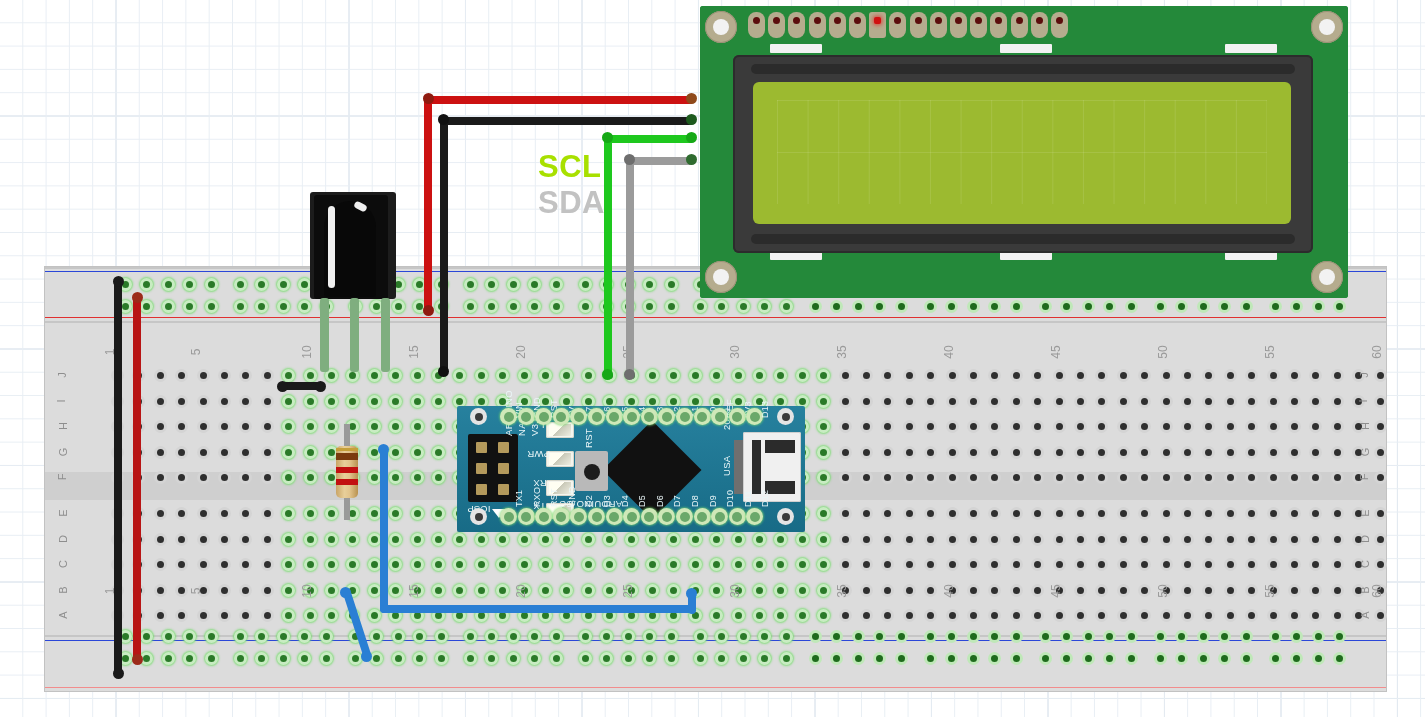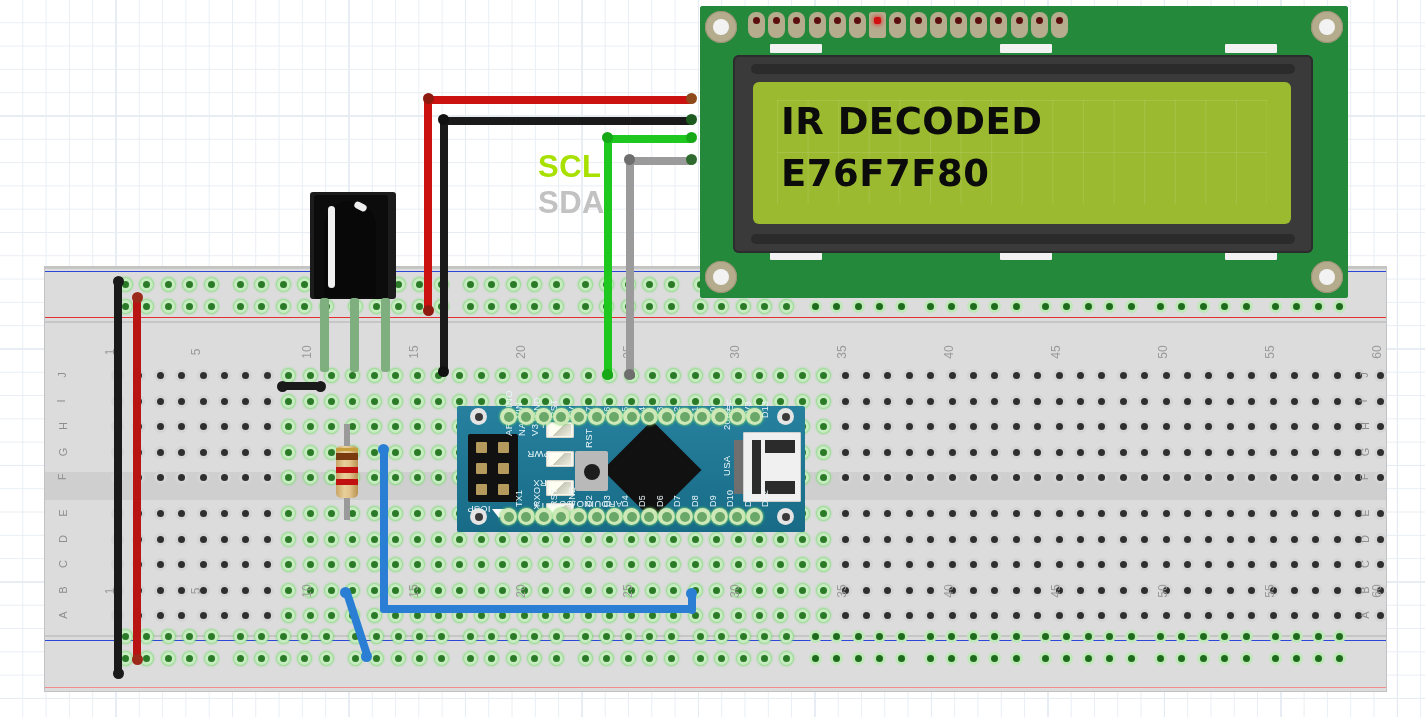--- a/index.html
+++ b/index.html
@@ -3024,17 +3024,15 @@
   <div class="tab" style="left:300px;top:38px;width:52px;"></div>
   <div class="tab" style="left:525px;top:38px;width:52px;"></div>
   <div class="tab" style="left:70px;bottom:38px;width:52px;"></div>
   <div class="tab" style="left:300px;bottom:38px;width:52px;"></div>
   <div class="tab" style="left:525px;bottom:38px;width:52px;"></div>
   <div class="bezel">
     <div class="slotTop"></div>
     <div class="slotBot"></div>
     <div class="screen">
       <div class="cells"></div>
-      <div class="line l1">IR DECODED</div>
-      <div class="line l2">E76F7F80</div>
     </div>
   </div>
 </div>
 
 </body></html>

